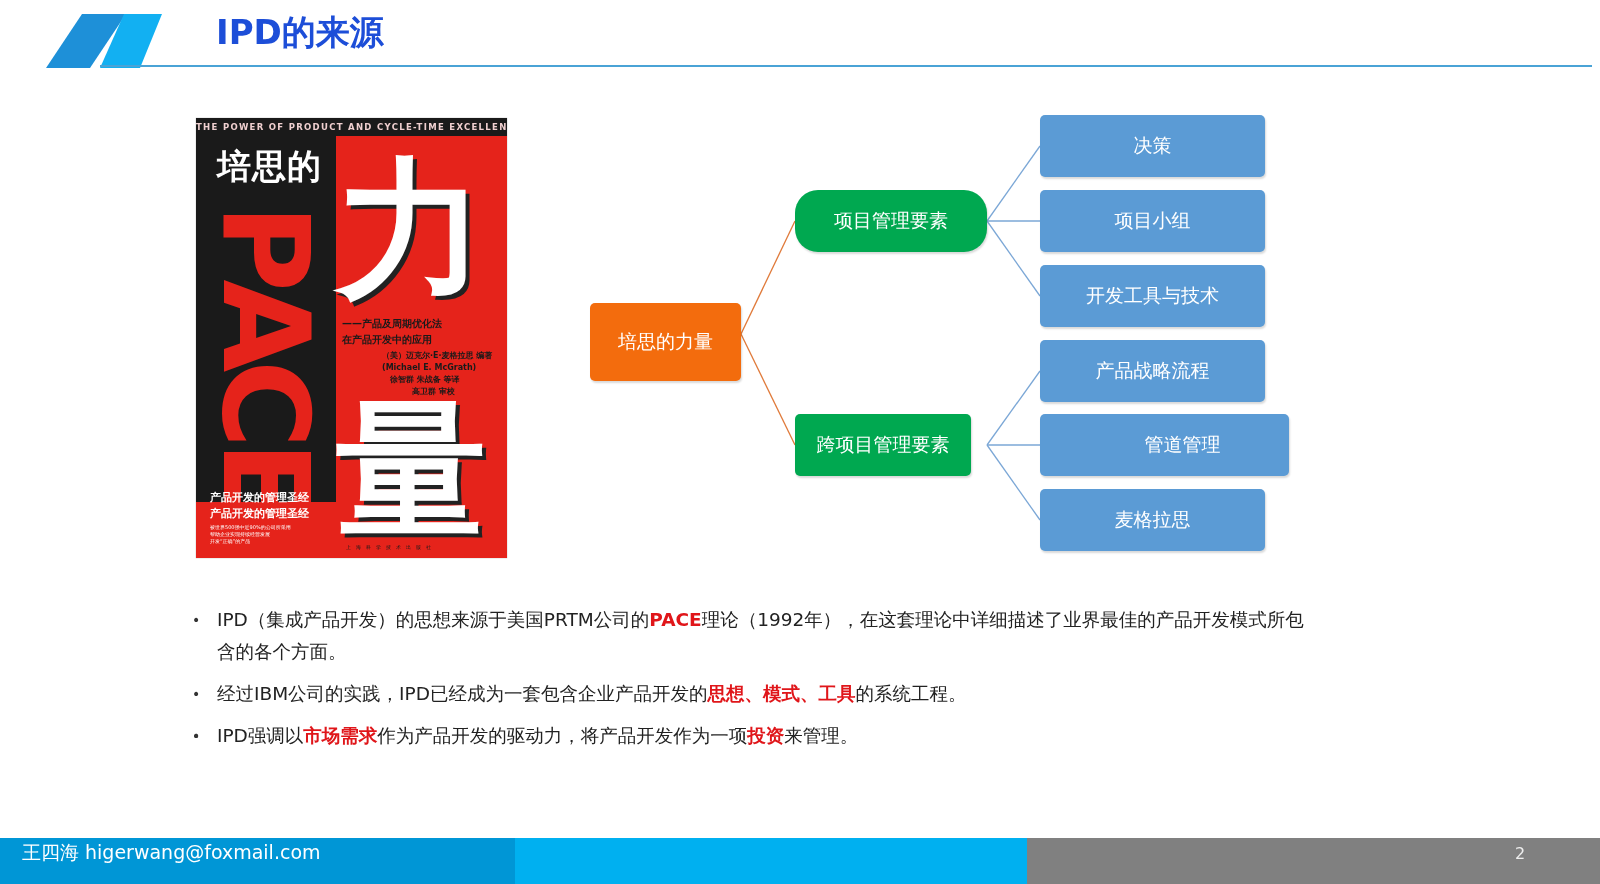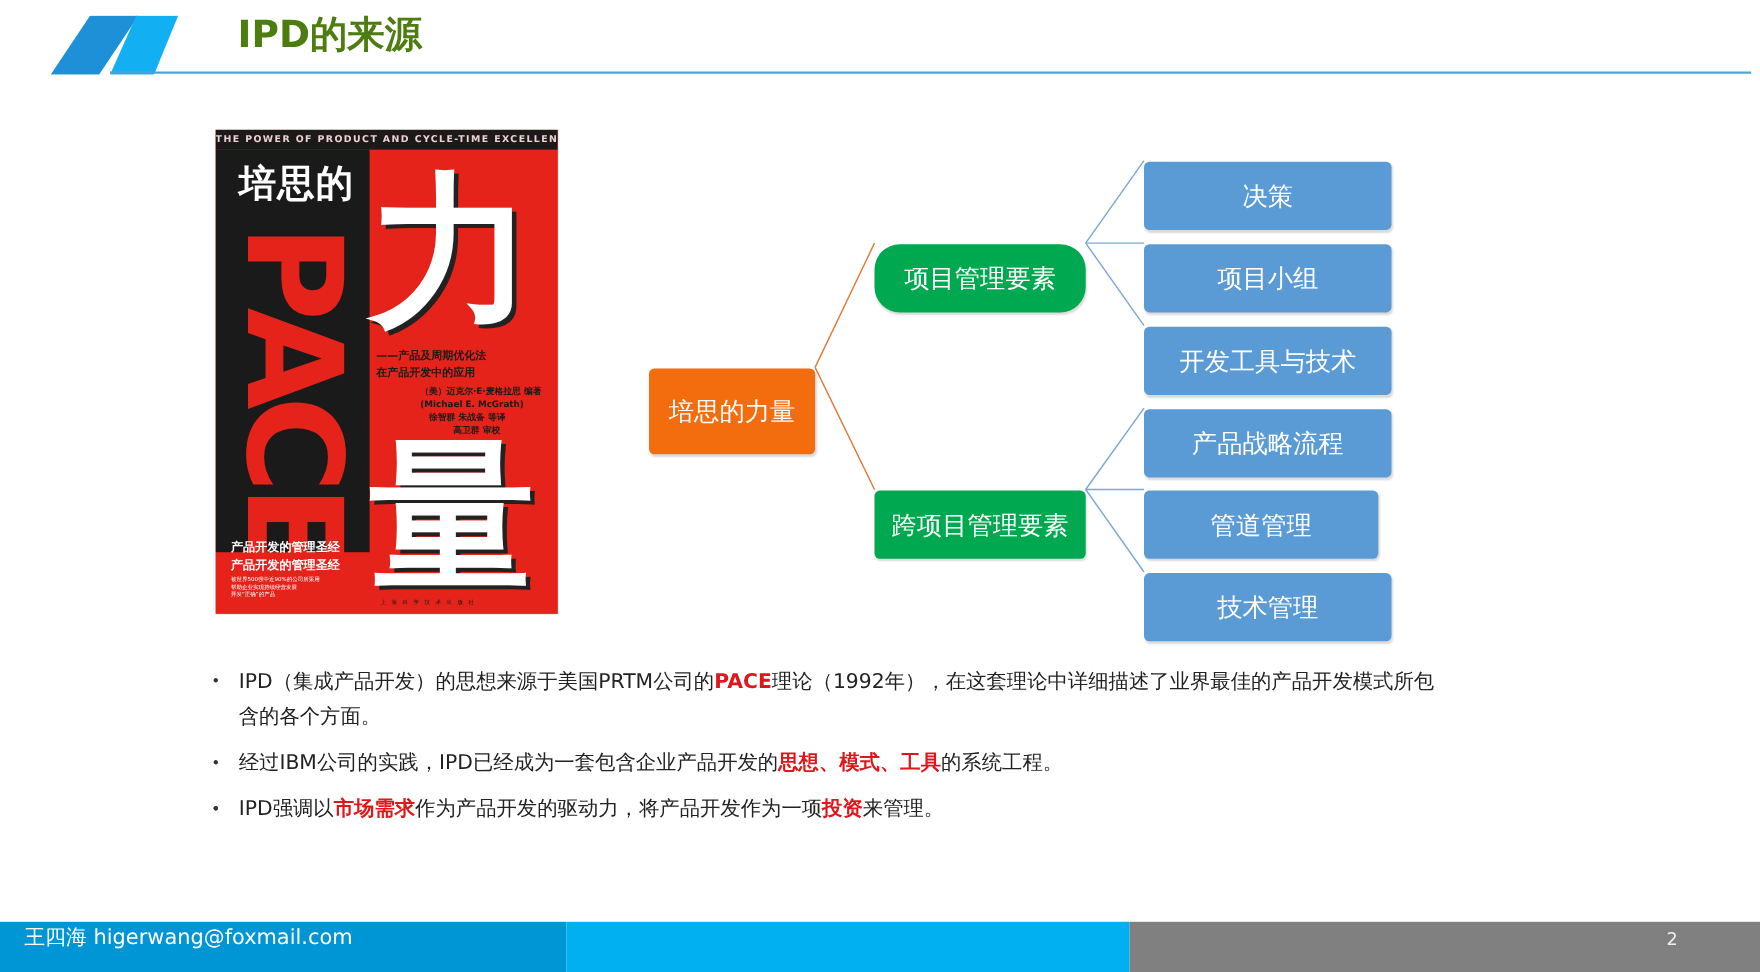--- a/index.html
+++ b/index.html
@@ -1,39 +1,39 @@
 <!DOCTYPE html>
 <html><head>
 <meta charset="utf-8">
 <style>
   html, body { margin:0; padding:0; }
   body { width:1600px; height:884px; position:relative; overflow:hidden; background:#ffffff; font-family:"DejaVu Sans", "Liberation Sans", sans-serif; }
   .abs { position:absolute; }
   .slash1 { left:46px; top:14px; width:80px; height:54px; background:#1e90d8; clip-path:polygon(36px 0, 80px 0, 44px 54px, 0 54px); }
   .slash2 { left:100px; top:14px; width:62px; height:54px; background:#12b0f2; clip-path:polygon(24px 0, 62px 0, 40px 54px, 0 54px); }
-  .title { left:216px; top:10px; font-size:34px; font-weight:bold; color:#4d7c0f; letter-spacing:0px; line-height:44px; }
+  .title { left:216px; top:10px; font-size:34px; font-weight:bold; color:#1d4ed8; letter-spacing:0px; line-height:44px; }
   .title-line { left:100px; top:65px; width:1492px; height:2px; background:#4aa3d6; }
 
   
   .book { left:196px; top:118px; width:311px; height:440px; background:#e5231b; overflow:hidden; box-shadow:0 0 1px #999; }
   .book-top { position:absolute; left:0; top:0; width:311px; height:18px; background:#1a1a1a; color:#f0d0d0; font-size:8.5px; font-weight:bold; line-height:18px; text-align:center; letter-spacing:1.3px; white-space:nowrap; }
   .book-blackcol { position:absolute; left:0; top:18px; width:140px; height:366px; background:#1a1a1a; }
   .book-title-cn { position:absolute; left:10px; top:26px; color:#fff; font-size:34px; font-weight:bold; letter-spacing:1px;margin-left:11px; }
   .book-pace { position:absolute; left:-6px; top:80px; width:150px; height:300px; }
   .book-pace span { position:absolute; left:0; width:150px; color:#e5231b; font-weight:bold; font-size:120px; line-height:100px; text-align:center; transform:rotate(90deg); transform-origin:center; font-family:"DejaVu Sans", sans-serif; }
   .book-li { position:absolute; left:140px; top:30px; color:#fff; font-size:150px; font-weight:bold; line-height:160px; text-shadow:4px 4px 0 #222; font-family:"DejaVu Serif", serif; }
   .book-liang { position:absolute; left:140px; top:270px; color:#fff; font-size:150px; font-weight:bold; line-height:160px; text-shadow:4px 4px 0 #222; font-family:"DejaVu Serif", serif; }
   .book-sub { position:absolute; left:146px; top:198px; color:#1a1a1a; font-size:10px; font-weight:bold; line-height:16px; }
   .book-author { position:absolute; left:150px; top:232px; color:#1a1a1a; font-size:8px; font-weight:bold; line-height:12px;margin-left:36px; }
   .book-slogan { position:absolute; left:14px; top:372px; color:#fff; font-size:11px; font-weight:bold; line-height:16px; }
   .book-small { position:absolute; left:14px; top:406px; color:#fff; font-size:5px; line-height:7px; }
   .book-pub { position:absolute; left:150px; top:426px; color:#1a1a1a; font-size:5px; letter-spacing:5px; }
 
   
-  .node { position:absolute; display:flex; align-items:center; justify-content:center; color:#fff; font-size:23px; border-radius:5px; box-shadow:1px 2px 2px rgba(0,0,0,0.15); white-space:nowrap;margin-top:32px; }
+  .node { position:absolute; display:flex; align-items:center; justify-content:center; color:#fff; font-size:19px; border-radius:5px; box-shadow:1px 2px 2px rgba(0,0,0,0.15); white-space:nowrap; }
   .node.root { background:#f36c0d; }
   .node.mid { background:#00a850; }
   .node.leaf { background:#5b9bd5; }
   svg.links { position:absolute; left:0; top:0; width:1600px; height:884px; pointer-events:none; }
 
   
   .bullets { left:190px; top:604px; width:1120px; font-size:18.5px; color:#222; line-height:32px; }
   .bullet { position:relative; padding-left:27px; margin-bottom:10px; }
   .bullet .dot { position:absolute; left:2px; top:0; font-size:14px; color:#333; }
   .hl { color:#e0161a; font-weight:bold; }
@@ -98,28 +98,28 @@
     <line x1="987" y1="221" x2="1040" y2="296"></line>
     <line x1="987" y1="445" x2="1040" y2="371"></line>
     <line x1="987" y1="445" x2="1040" y2="445"></line>
     <line x1="987" y1="445" x2="1040" y2="520"></line>
   </g>
 </svg>
 
 <div class="node root" style="left:590px; top:303px; width:151px; height:78px;">培思的力量</div>
 
 <div class="node mid" style="left:795px; top:190px; width:192px; height:62px;border-radius:23px;">项目管理要素</div>
-<div class="node mid" style="left:795px; top:414px; width:192px; height:62px;">跨项目管理要素</div>
+<div class="node mid" style="left:795px; top:414px; width:176px; height:62px;">跨项目管理要素</div>
 
 <div class="node leaf" style="left:1040px; top:115px; width:225px; height:62px;">决策</div>
 <div class="node leaf" style="left:1040px; top:190px; width:225px; height:62px;">项目小组</div>
 <div class="node leaf" style="left:1040px; top:265px; width:225px; height:62px;">开发工具与技术</div>
 <div class="node leaf" style="left:1040px; top:340px; width:225px; height:62px;">产品战略流程</div>
-<div class="node leaf" style="left:1040px; top:414px; width:213px; height:62px;">管道管理</div>
-<div class="node leaf" style="left:1040px; top:489px; width:225px; height:62px;">技术管理</div>
+<div class="node leaf" style="left:1040px; top:414px; width:213px; height:62px;padding-left:36px;">管道管理</div>
+<div class="node leaf" style="left:1040px; top:489px; width:225px; height:62px;">麦格拉思</div>
 
 <div class="abs bullets">
   <div class="bullet">
     <span class="dot">•</span>
     <span>IPD（集成产品开发）的思想来源于美国PRTM公司的</span><span class="hl">PACE</span><span>理论（1992年），在这套理论中详细描述了业界最佳的产品开发模式所包含的各个方面。</span>
   </div>
   <div class="bullet">
     <span class="dot">•</span>
     <span>经过IBM公司的实践，IPD已经成为一套包含企业产品开发的</span><span class="hl">思想、模式、工具</span><span>的系统工程。</span>
   </div>

